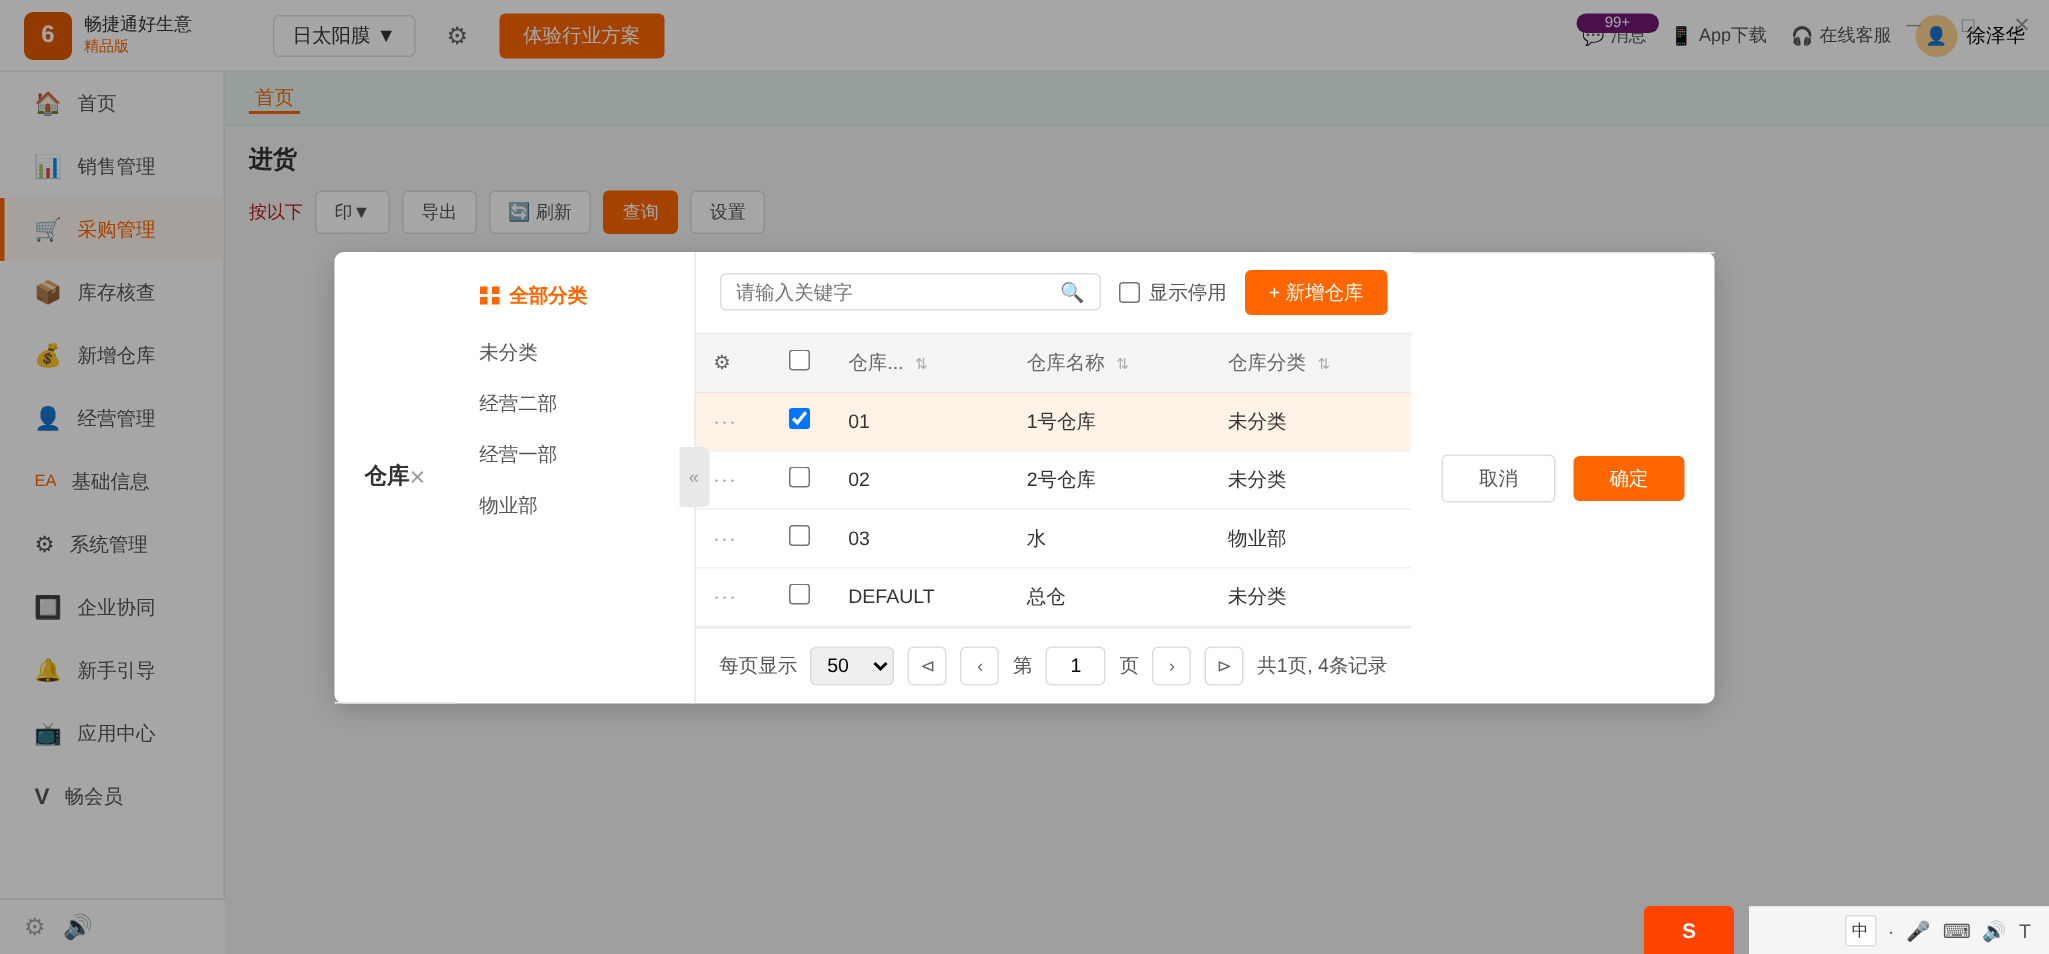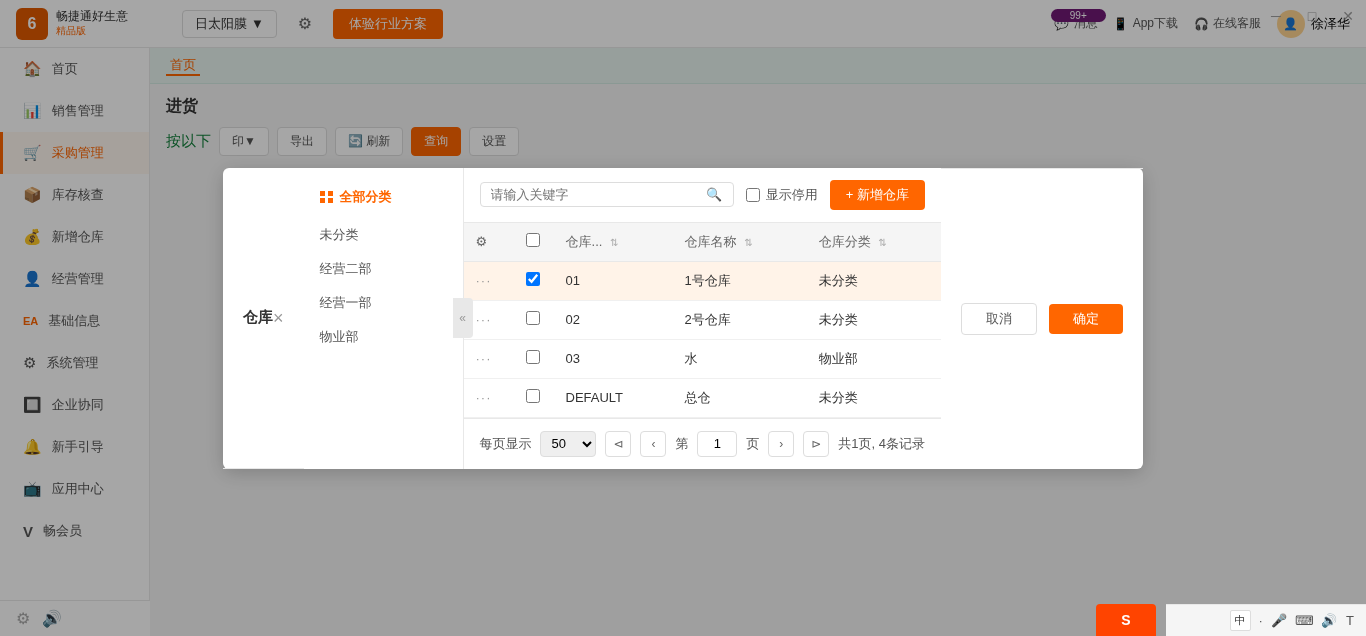--- a/index.html
+++ b/index.html
@@ -157,21 +157,21 @@
       color: #333;
       margin-bottom: 10px;
     }
     .toolbar {
       display: flex;
       align-items: center;
       gap: 8px;
       margin-bottom: 10px;
       flex-wrap: wrap;
     }
-    .toolbar-label { color: #15803d; font-size: 15px; }
+    .toolbar-label { color: #b91c1c; font-size: 12px; }
     .toolbar-btn {
       padding: 5px 12px;
       border: 1px solid #ddd;
       border-radius: 4px;
       background: #fff;
       cursor: pointer;
       font-size: 12px;
       color: #555;
     }
     .toolbar-btn.primary {
@@ -514,21 +514,21 @@
       </div>
       <div class="sidebar-item">
         <span class="sidebar-icon">💰</span>
         <span>新增仓库</span>
       </div>
       <div class="sidebar-item">
         <span class="sidebar-icon">👤</span>
         <span>经营管理</span>
       </div>
       <div class="sidebar-item">
-        <span class="sidebar-icon" style="font-size:11px;font-weight:bold;color:#ff6600;">EA</span>
+        <span class="sidebar-icon" style="font-size:11px;font-weight:normal;color:#ff6600;">EA</span>
         <span>基础信息</span>
       </div>
       <div class="sidebar-item">
         <span class="sidebar-icon">⚙</span>
         <span>系统管理</span>
       </div>
       <div class="sidebar-item">
         <span class="sidebar-icon">🔲</span>
         <span>企业协同</span>
       </div>

